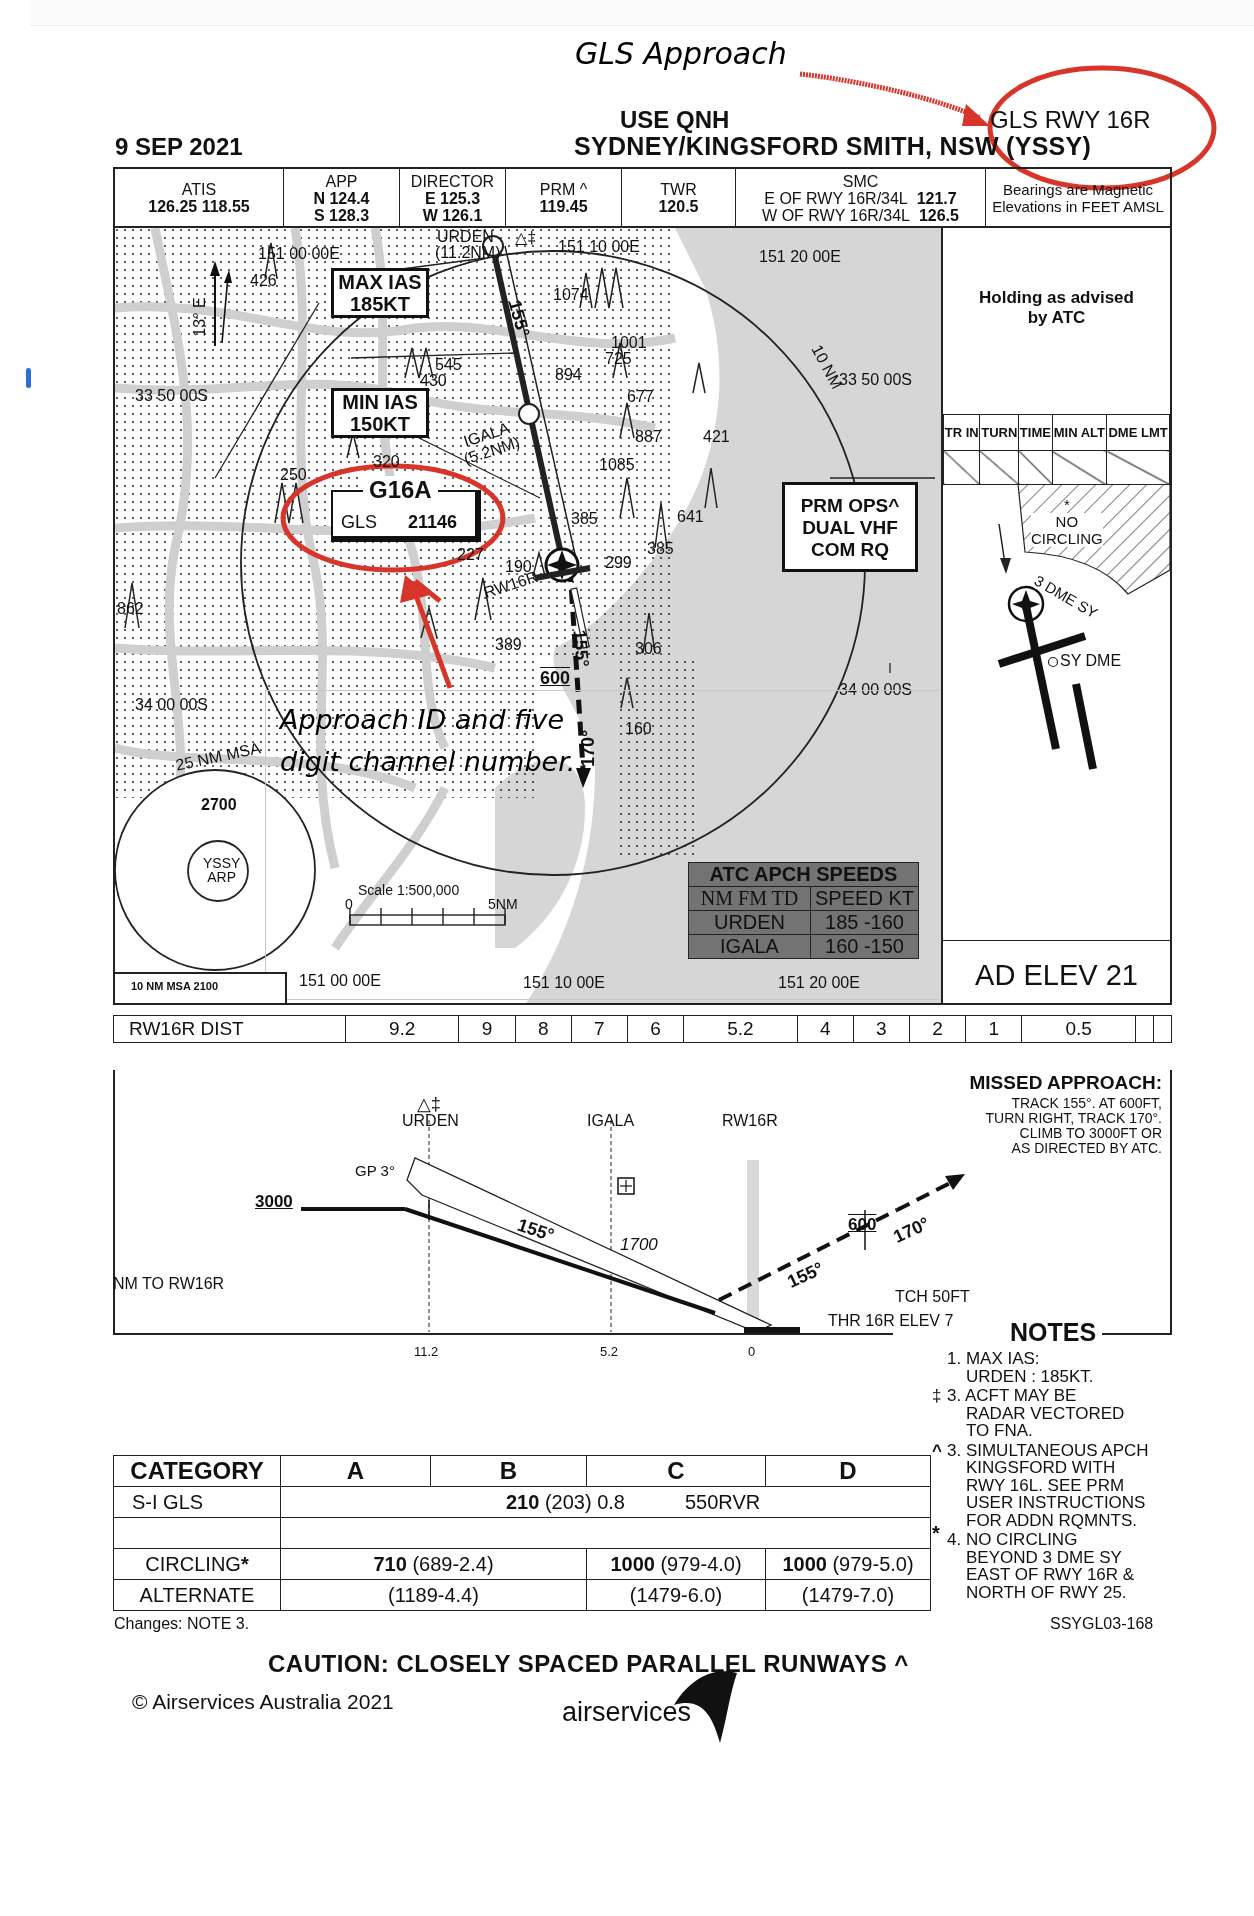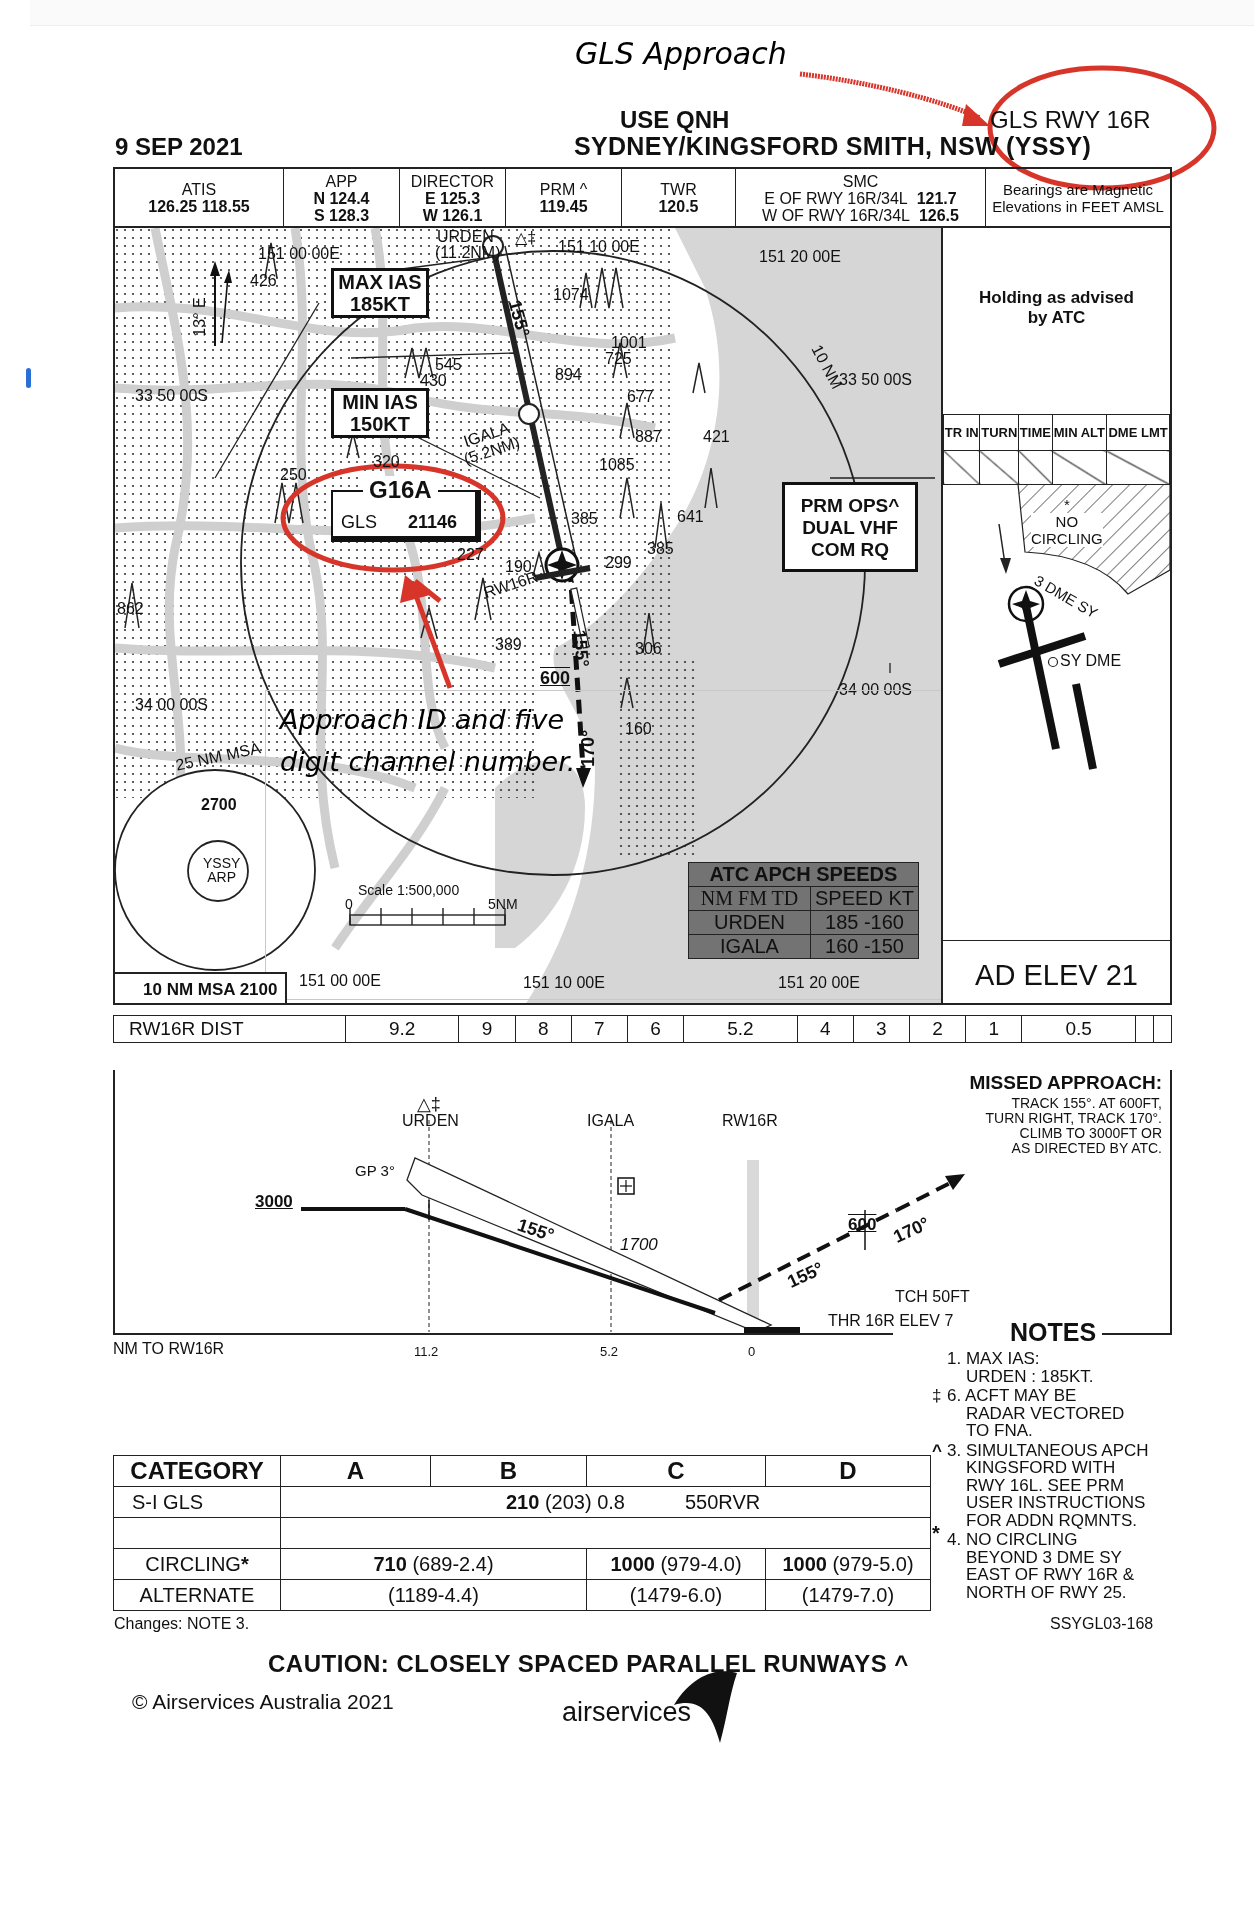--- a/index.html
+++ b/index.html
@@ -246,21 +246,21 @@
     <div>DUAL VHF</div>
     <div>COM RQ</div>
   </div>
 
   <div class="lbl" style="left:60px;top:520px;transform:rotate(-12deg);">25 NM MSA</div>
   <div class="lbl" style="left:86px;top:568px;font-weight:bold;">2700</div>
   <div class="lbl" style="left:88px;top:628px;font-size:14px;text-align:center;line-height:14px;">
     <div>YSSY</div>
     <div>ARP</div>
   </div>
-  <div style="position:absolute;left:0;top:744px;width:172px;height:33px;border-top:2px solid #222;border-right:2px solid #222;background:#fff;font-size:17px;font-weight:bold;padding:6px 0 0 28px;">10 NM MSA 2100</div>
+  <div style="position:absolute;left:0;top:744px;width:172px;height:33px;border-top:2px solid #222;border-right:2px solid #222;background:#fff;font-size:11px;font-weight:bold;padding:6px 0 0 16px;">10 NM MSA 2100</div>
 
   <div class="lbl" style="left:243px;top:654px;font-size:14px;">Scale 1:500,000</div>
   <div class="lbl" style="left:230px;top:668px;font-size:14px;">0</div>
   <div class="lbl" style="left:373px;top:668px;font-size:14px;">5NM</div>
 
   <table style="position:absolute;left:573px;top:634px;border-collapse:collapse;background:#737373;font-size:20px;">
     <tbody>
         <tr>
           <td colspan="2" style="border:1.5px solid #222;font-weight:bold;text-align:center;padding:0 8px;">ATC APCH SPEEDS</td>
         </tr>
@@ -390,34 +390,34 @@
   <div class="lbl" style="left:505px;top:165px;font-size:17px;font-style:italic;">1700</div>
   <div class="lbl" style="left:733px;top:145px;font-size:17px;font-weight:bold;text-decoration:underline overline;">600</div>
   <div class="lbl" style="left:672px;top:195px;font-size:18px;font-weight:bold;transform:rotate(-25deg);">155°</div>
   <div class="lbl" style="left:778px;top:150px;font-size:18px;font-weight:bold;transform:rotate(-25deg);">170°</div>
   <div class="lbl" style="left:780px;top:218px;">TCH 50FT</div>
   <div class="lbl" style="left:713px;top:242px;">THR 16R ELEV 7</div>
 </div>
 
 <div class="abs" style="left:113px;top:1333px;width:780px;border-top:2px solid #222;"></div>
 <div class="abs" style="left:1100px;top:1333px;width:72px;border-top:2px solid #222;"></div>
-<div class="lbl abs" style="left:113px;top:1340px;font-size:16px;">NM TO RW16R</div>
+<div class="lbl abs" style="left:113px;top:1275px;font-size:16px;">NM TO RW16R</div>
 <div class="lbl abs" style="left:414px;top:1344px;font-size:13px;">11.2</div>
 <div class="lbl abs" style="left:600px;top:1344px;font-size:13px;">5.2</div>
 <div class="lbl abs" style="left:748px;top:1344px;font-size:13px;">0</div>
 
 <div class="abs" style="left:1004px;top:1318px;font-size:25px;font-weight:bold;background:#fff;padding:0 6px;">NOTES</div>
 <div class="notes" style="top:1350px;">
   <div style="position:relative;padding-left:22px;margin-bottom:2px;">
     <div>1. MAX IAS:</div>
     <div style="padding-left:19px;">URDEN   : 185KT.</div>
   </div>
   <div style="position:relative;padding-left:22px;margin-bottom:2px;">
     <span style="position:absolute;left:7px;top:0;">‡</span>
-    <div>6. ACFT MAY BE</div>
+    <div>3. ACFT MAY BE</div>
     <div style="padding-left:19px;">RADAR VECTORED</div>
     <div style="padding-left:19px;">TO FNA.</div>
   </div>
   <div style="position:relative;padding-left:22px;margin-bottom:2px;">
     <span style="position:absolute;left:7px;top:0;font-weight:bold;">^</span>
     <div>3. SIMULTANEOUS APCH</div>
     <div style="padding-left:19px;">KINGSFORD WITH</div>
     <div style="padding-left:19px;">RWY 16L. SEE PRM</div>
     <div style="padding-left:19px;">USER INSTRUCTIONS</div>
     <div style="padding-left:19px;">FOR ADDN RQMNTS.</div>

